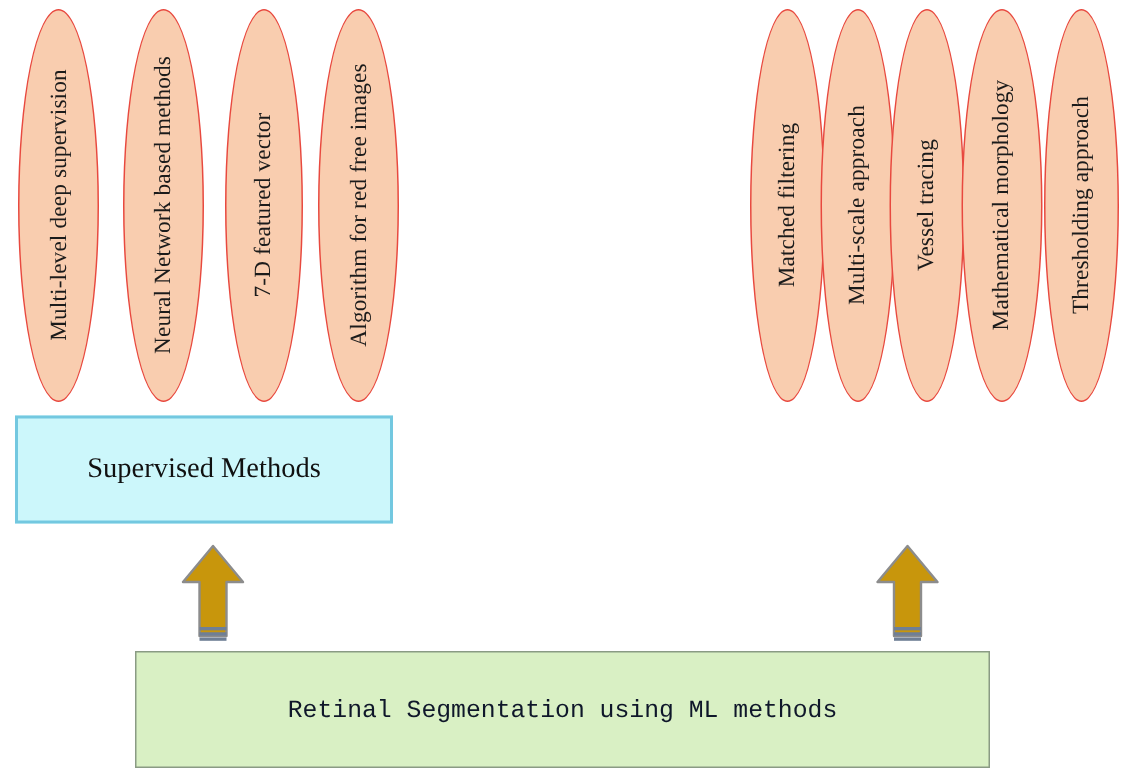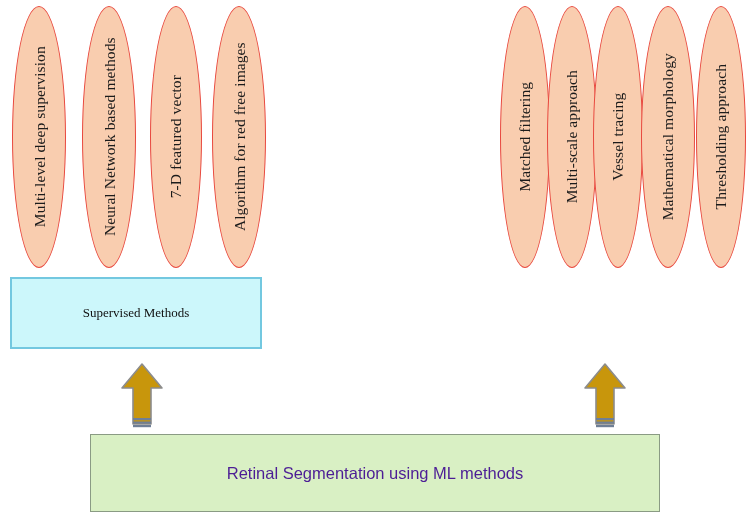--- a/index.html
+++ b/index.html
@@ -52,39 +52,39 @@
     position: absolute;
     box-sizing: border-box;
     background: #ccf7fb;
     border: 2px solid #73c8e0;
     display: flex;
     align-items: center;
     justify-content: center;
   }
   .catbox .label {
     font-family: "Liberation Serif", "DejaVu Serif", serif;
-    font-size: 13px;
+    font-size: 19px;
     color: #111111;
     white-space: nowrap;
   }
 
   
   .rootbox {
     position: absolute;
     box-sizing: border-box;
     background: #d9f0c4;
     border: 1.6px solid #8a9b84;
     display: flex;
     align-items: center;
     justify-content: center;
   }
   .rootbox .label {
-    font-family: Liberation Sans, sans-serif;
+    font-family: Liberation Mono, monospace;
     font-size: 16.5px;
-    color: #4c1d95;
+    color: #0f172a;
     white-space: nowrap;
   }
 
   
   .arrow {
     position: absolute;
   }
   .arrow svg { display: block; }
 </style>
 </head>

